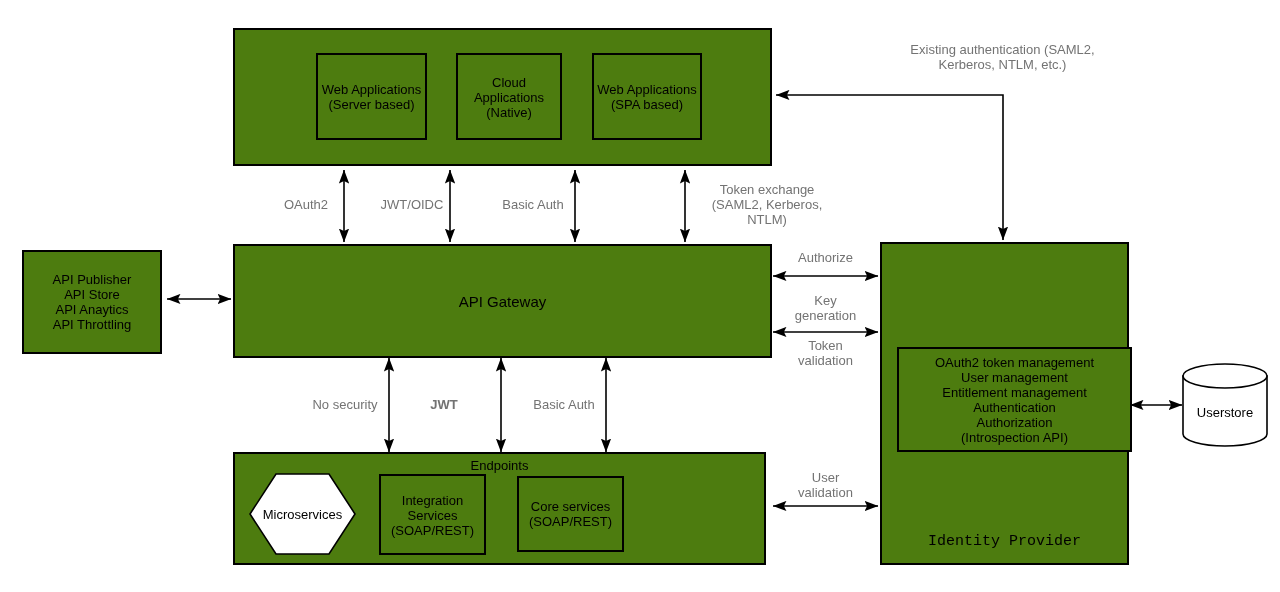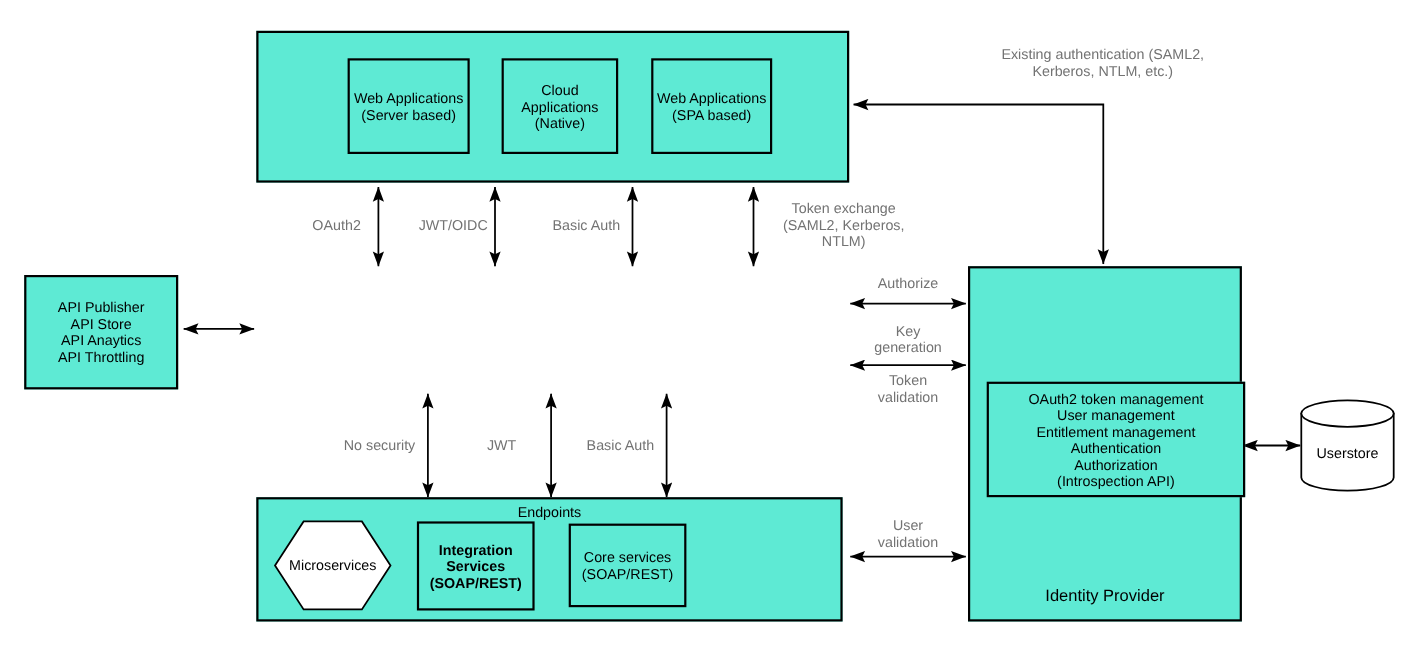--- a/index.html
+++ b/index.html
@@ -14,21 +14,21 @@
   #canvas {
     position: relative;
     width: 1280px;
     height: 592px;
     background: #ffffff;
     overflow: hidden;
   }
   .box {
     position: absolute;
     border: 2px solid #000000;
-    background: #5eead4;
+    background: #4d7c0f;
     box-sizing: border-box;
   }
   .lbl {
     position: absolute;
     font-size: 13px;
     line-height: 15px;
     text-align: center;
     white-space: pre-line;
     color: #737373;
   }
@@ -142,62 +142,65 @@
 (SAML2, Kerberos,
 NTLM)</div>
 
   <div class="box" style="left:22px; top:250px; width:140px; height:104px;">
     <div class="boxtext">API Publisher
 API Store
 API Anaytics
 API Throttling</div>
   </div>
 
+  <div class="box" style="left:233px; top:244px; width:539px; height:114px;">
+    <div class="boxtext" style="font-size:15px;">API Gateway</div>
+  </div>
 
   <div class="lbl" style="left:768px; top:250px; width:115px;">Authorize</div>
 
   <div class="lbl" style="left:768px; top:293px; width:115px;">Key
 generation</div>
 
   <div class="lbl" style="left:768px; top:338px; width:115px;">Token
 validation</div>
 
   <div class="lbl" style="left:305px; top:397px; width:80px;">No security</div>
 
-  <div class="lbl" style="left:428px; top:397px; width:56px;">JWT</div>
+  <div class="lbl" style="left:416px; top:397px; width:56px;font-weight:bold;">JWT</div>
 
   <div class="lbl" style="left:526px; top:397px; width:76px;">Basic Auth</div>
 
   <div class="box" style="left:233px; top:452px; width:533px; height:113px;">
     <div class="ctr-text" style="top:4px;">Endpoints</div>
   </div>
 
   <div style="position:absolute; left:249px; top:473px; width:107px; height:82px;">
     <svg class="shape" style="left:0; top:0;" width="107" height="82" viewBox="0 0 107 82">
       <polygon points="27,1 80,1 106,41 80,81 27,81 1,41" fill="#ffffff" stroke="#000000" stroke-width="1.6"></polygon>
     </svg>
     <div class="shape-label">Microservices</div>
   </div>
 
-  <div class="box" style="left:379px; top:474px; width:107px; height:81px;font-weight:bold;">
+  <div class="box" style="left:379px; top:474px; width:107px; height:81px;">
     <div class="boxtext">Integration
 Services
 (SOAP/REST)</div>
   </div>
 
   <div class="box" style="left:517px; top:476px; width:107px; height:76px;">
     <div class="boxtext">Core services
 (SOAP/REST)</div>
   </div>
 
 
   <div class="lbl" style="left:768px; top:470px; width:115px;">User
 validation</div>
 
-  <div class="box" style="left:880px; top:242px; width:249px; height:323px;">
+  <div class="box" style="left:880px; top:242px; width:249px; height:323px;font-family:Liberation Mono, monospace;">
     <div class="ctr-text" style="bottom:14px; top:auto; font-size:15px;">Identity Provider</div>
   </div>
 
   <div class="box" style="left:897px; top:347px; width:235px; height:105px;">
     <div class="boxtext">OAuth2 token management
 User management
 Entitlement management
 Authentication
 Authorization
 (Introspection API)</div>

